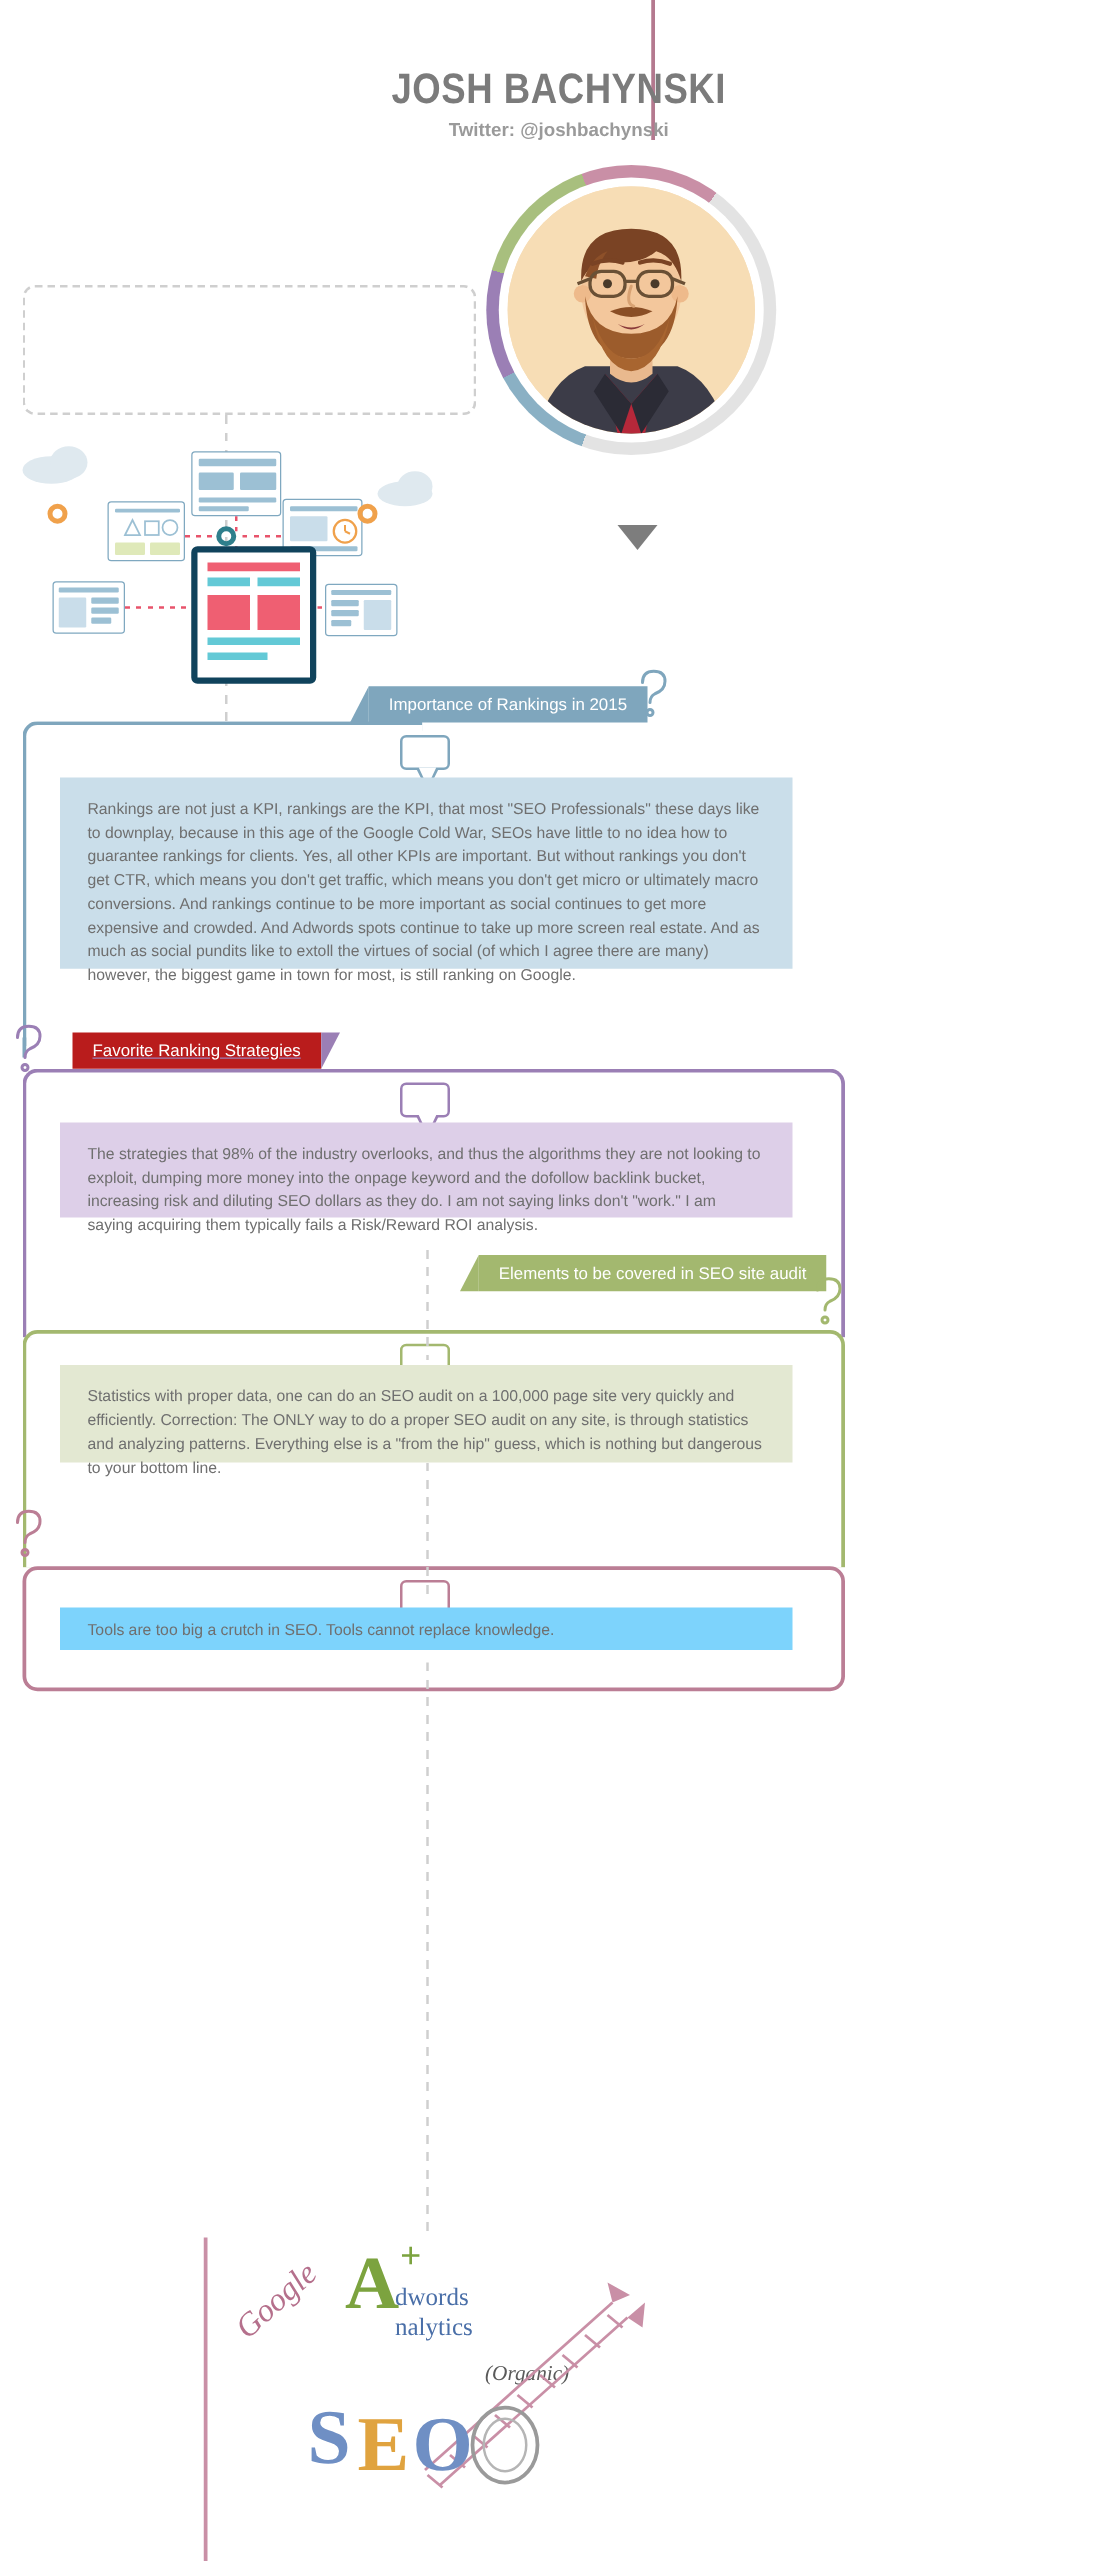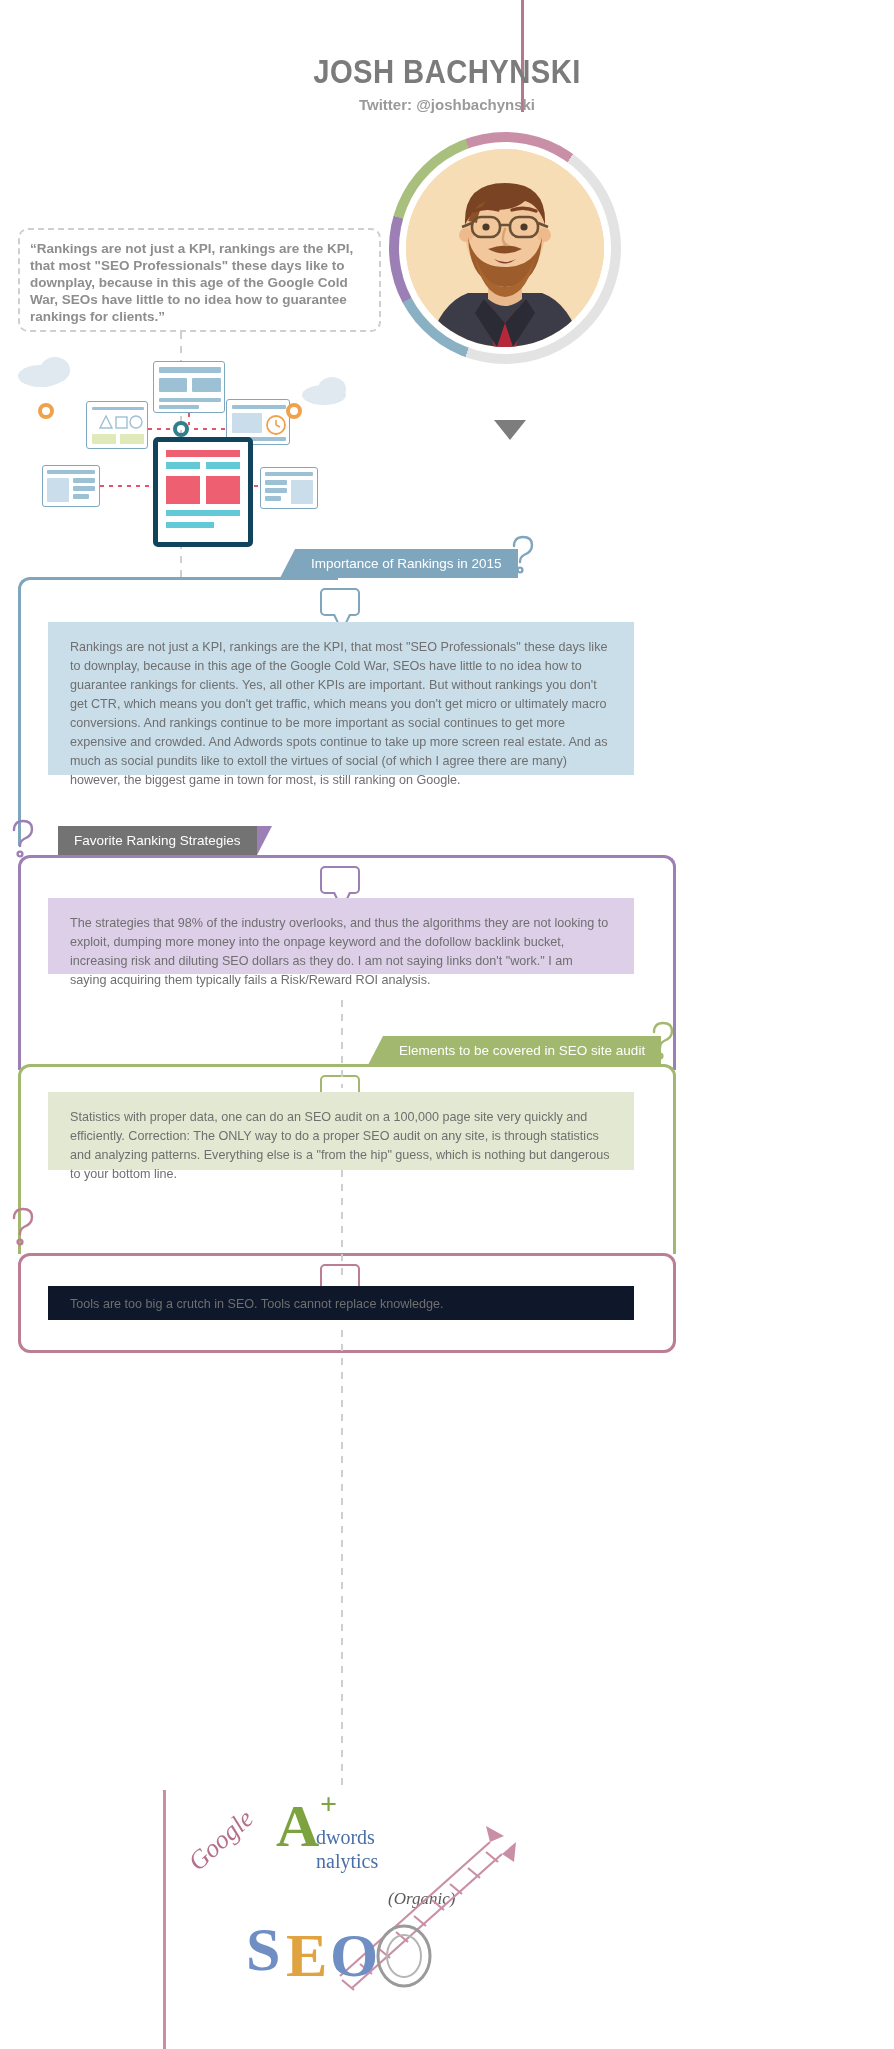--- a/index.html
+++ b/index.html
@@ -197,21 +197,20 @@
         <path d="M68 62 q12-5 24-1" stroke="#7a4324" stroke-width="3.4" fill="none" stroke-linecap="round"></path>
         <path d="M106 61 q12-4 24 1" stroke="#7a4324" stroke-width="3.4" fill="none" stroke-linecap="round"></path>
 
         <path d="M99 80 q-5 14 2 16" stroke="#d8a273" stroke-width="2.4" fill="none" stroke-linecap="round"></path>
       </svg>
     </div>
   </div>
   <div class="arrow-down"></div>
 
   <div class="quote-box"></div>
-  <div class="quote-text">“Rankings are not just a KPI, rankings are the KPI, that most "SEO Professionals" these days like to downplay, because in this age of the Google Cold War, SEOs have little to no idea how to guarantee rankings for clients.”</div>
 
   <div class="q-line-v"></div>
   <div class="q-line-h"></div>
 
   <div class="illus">
     <div class="cloud" style="left:8px;  top:10px;  width:46px; height:22px;"></div>
     <div class="cloud" style="left:30px; top:2px;   width:30px; height:26px;"></div>
     <div class="cloud" style="left:292px;top:30px;  width:44px; height:20px;"></div>
     <div class="cloud" style="left:308px;top:22px;  width:28px; height:24px;"></div>
 
@@ -298,32 +297,32 @@
 
   <div class="nub" style="left:320px; top:588px; border-color:#7fa6bd; color:#7fa6bd;"></div>
 
   <div class="panel" style="left:48px; top:622px; width:586px; height:153px; background:#cadeea;">Rankings are not just a KPI, rankings are the KPI, that most "SEO Professionals" these days like to downplay, because in this age of the Google Cold War, SEOs have little to no idea how to guarantee rankings for clients. Yes, all other KPIs are important. But without rankings you don't get CTR, which means you don't get traffic, which means you don't get micro or ultimately macro conversions. And rankings continue to be more important as social continues to get more expensive and crowded. And Adwords spots continue to take up more screen real estate. And as much as social pundits like to extoll the virtues of social (of which I agree there are many) however, the biggest game in town for most, is still ranking on Google.</div>
 
   <svg class="qmark" style="left:8px; top:818px;" viewBox="0 0 30 44">
     <path d="M6 12 q0-9 9-9 q9 0 9 8 q0 7-8 10 q-4 2 -4 7" fill="none" stroke="#9b7fb5" stroke-width="2.4" stroke-linecap="round"></path>
     <circle cx="12" cy="36" r="2.4" fill="none" stroke="#9b7fb5" stroke-width="2.4"></circle>
   </svg>
 
-  <div class="ribbon tail-right" style="left:58px; top:826px; background:#737373; color:#9b7fb5;">
+  <div class="ribbon tail-right" style="left:58px; top:826px; background:#b91c1c; color:#9b7fb5;text-decoration:underline;">
     <span style="color:#fff">Favorite Ranking Strategies</span>
   </div>
 
   <div class="frame" style="left:18px; top:855px; width:658px; height:215px;
               border-width:3px 3px 0 3px; border-color:#9b7fb5; border-radius:12px 12px 0 0;"></div>
 
   <div class="nub" style="left:320px; top:866px; border-color:#9b7fb5; color:#9b7fb5;"></div>
 
   <div class="panel" style="left:48px; top:898px; width:586px; height:76px; background:#ddcfe8;">The strategies that 98% of the industry overlooks, and thus the algorithms they are not looking to exploit, dumping more money into the onpage keyword and the dofollow backlink bucket, increasing risk and diluting SEO dollars as they do. I am not saying links don't "work." I am saying acquiring them typically fails a Risk/Reward ROI analysis.</div>
 
-  <div class="ribbon tail-left" style="left:383px; top:1036px; background:#a3b86f; color:#a3b86f;">
+  <div class="ribbon tail-left" style="left:383px; top:1004px; background:#a3b86f; color:#a3b86f;">
     <span style="color:#fff">Elements to be covered in SEO site audit</span>
   </div>
   <svg class="qmark" style="left:648px; top:1020px;" viewBox="0 0 30 44">
     <path d="M6 12 q0-9 9-9 q9 0 9 8 q0 7-8 10 q-4 2 -4 7" fill="none" stroke="#a3b86f" stroke-width="2.4" stroke-linecap="round"></path>
     <circle cx="12" cy="36" r="2.4" fill="none" stroke="#a3b86f" stroke-width="2.4"></circle>
   </svg>
 
   <div class="frame" style="left:18px; top:1064px; width:658px; height:190px;
               border-width:3px 3px 0 3px; border-color:#a3b86f; border-radius:12px 12px 0 0;"></div>
 
@@ -335,21 +334,21 @@
     <path d="M6 12 q0-9 9-9 q9 0 9 8 q0 7-8 10 q-4 2 -4 7" fill="none" stroke="#bb7e95" stroke-width="2.4" stroke-linecap="round"></path>
     <circle cx="12" cy="36" r="2.4" fill="none" stroke="#bb7e95" stroke-width="2.4"></circle>
   </svg>
 
 
   <div class="frame" style="left:18px; top:1253px; width:658px; height:100px;
               border-width:3px 3px 3px 3px; border-color:#bb7e95; border-radius:12px;"></div>
 
   <div class="nub" style="left:320px; top:1264px; border-color:#bb7e95; color:#bb7e95;"></div>
 
-  <div class="panel" style="left:48px; top:1286px; width:586px; height:34px; background:#0f172a; padding-top:9px;">Tools are too big a crutch in SEO. Tools cannot replace knowledge.</div>
+  <div class="panel" style="left:48px; top:1286px; width:586px; height:34px; background:#7dd3fc; padding-top:9px;">Tools are too big a crutch in SEO. Tools cannot replace knowledge.</div>
 
   <div class="spine" style="top:1000px; height:88px;"></div>
   <div class="spine" style="top:1170px; height:106px;"></div>
   <div class="spine" style="top:1330px; height:460px;"></div>
 
   <div class="bottom-art">
     <svg width="420" height="230" viewBox="0 0 420 230">
 
       <text x="8" y="92" transform="rotate(-42 8 92)" font-family="Liberation Serif, serif" font-size="26" fill="#b5708c" font-style="italic">Google</text>
 

